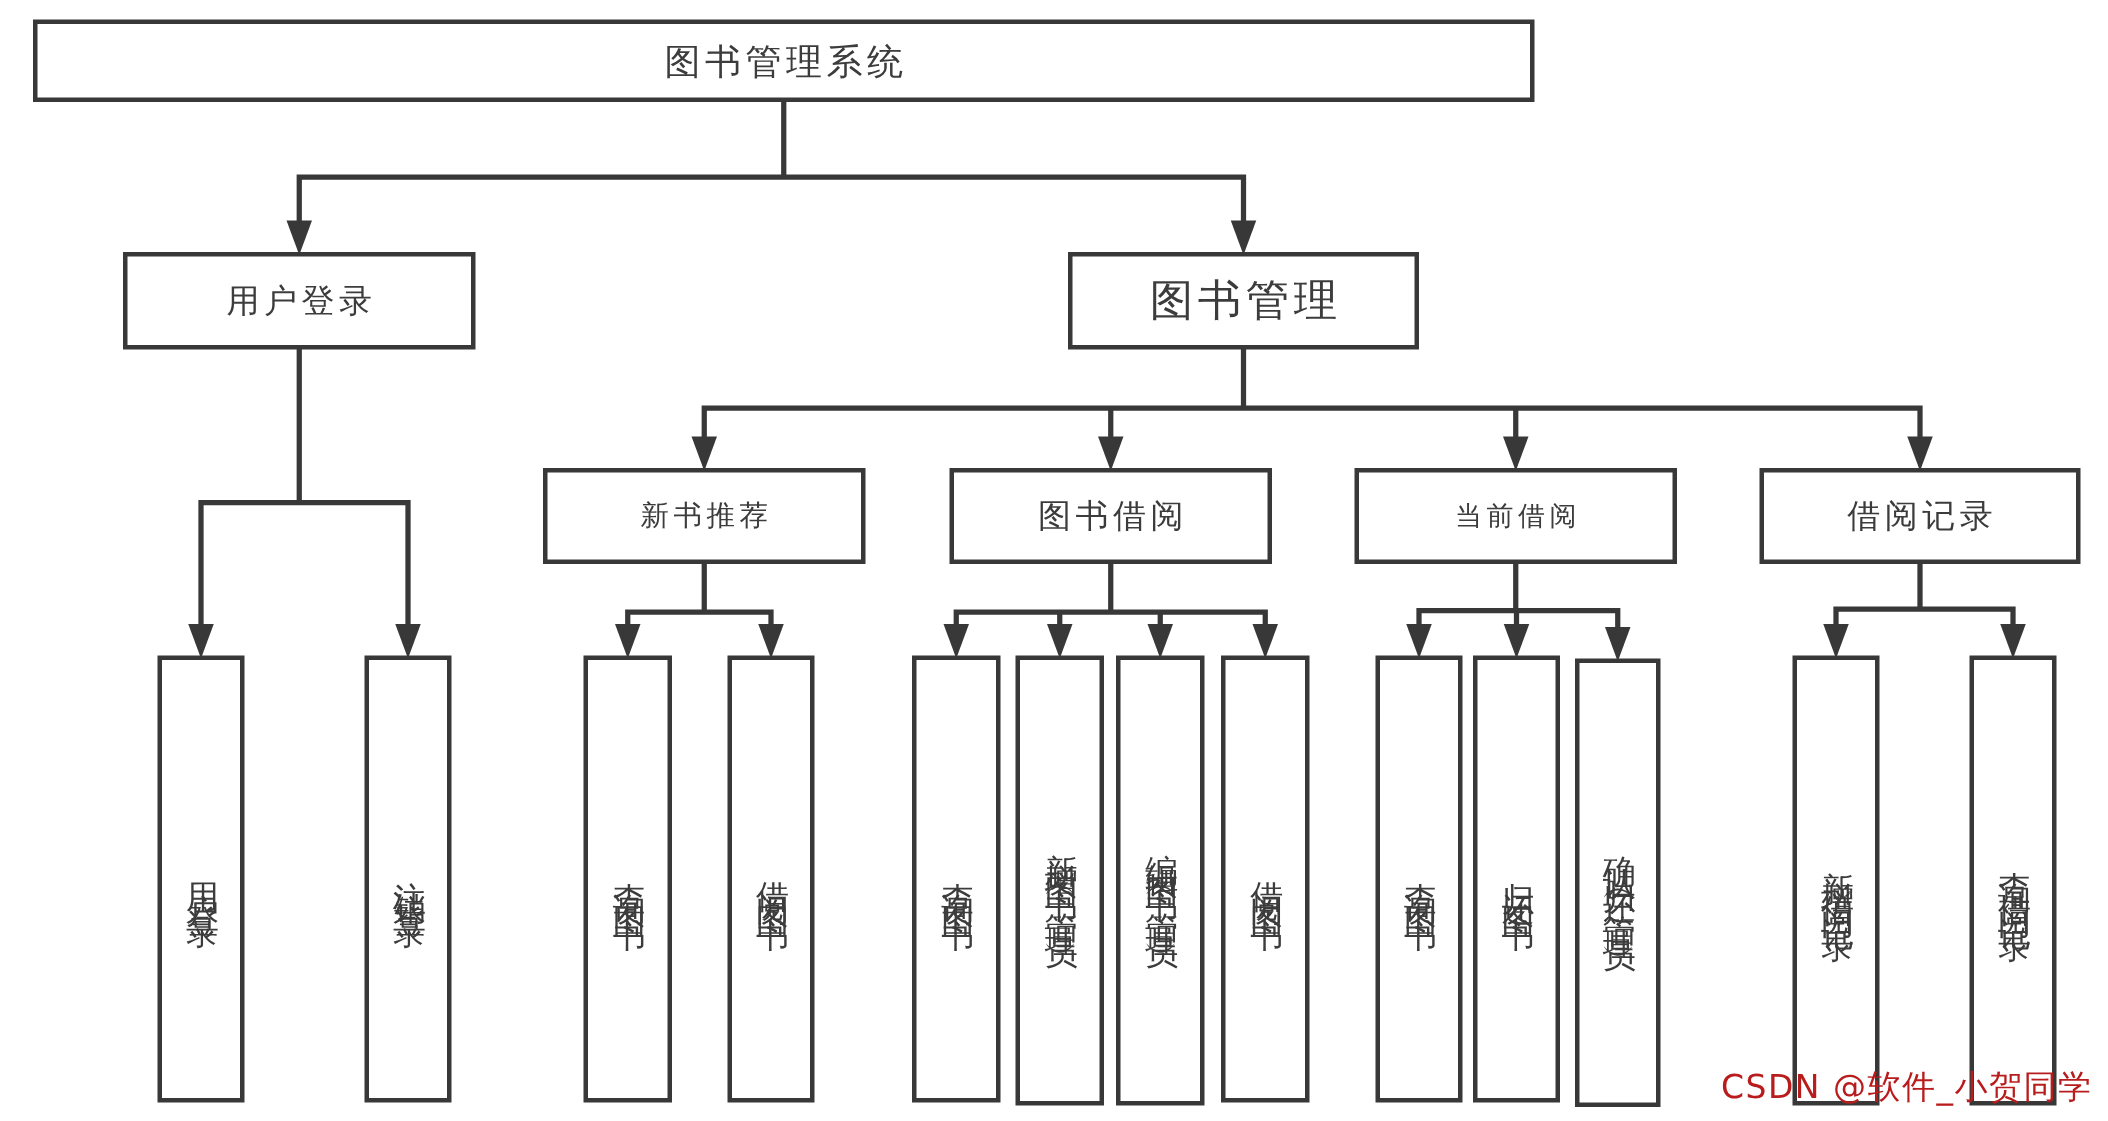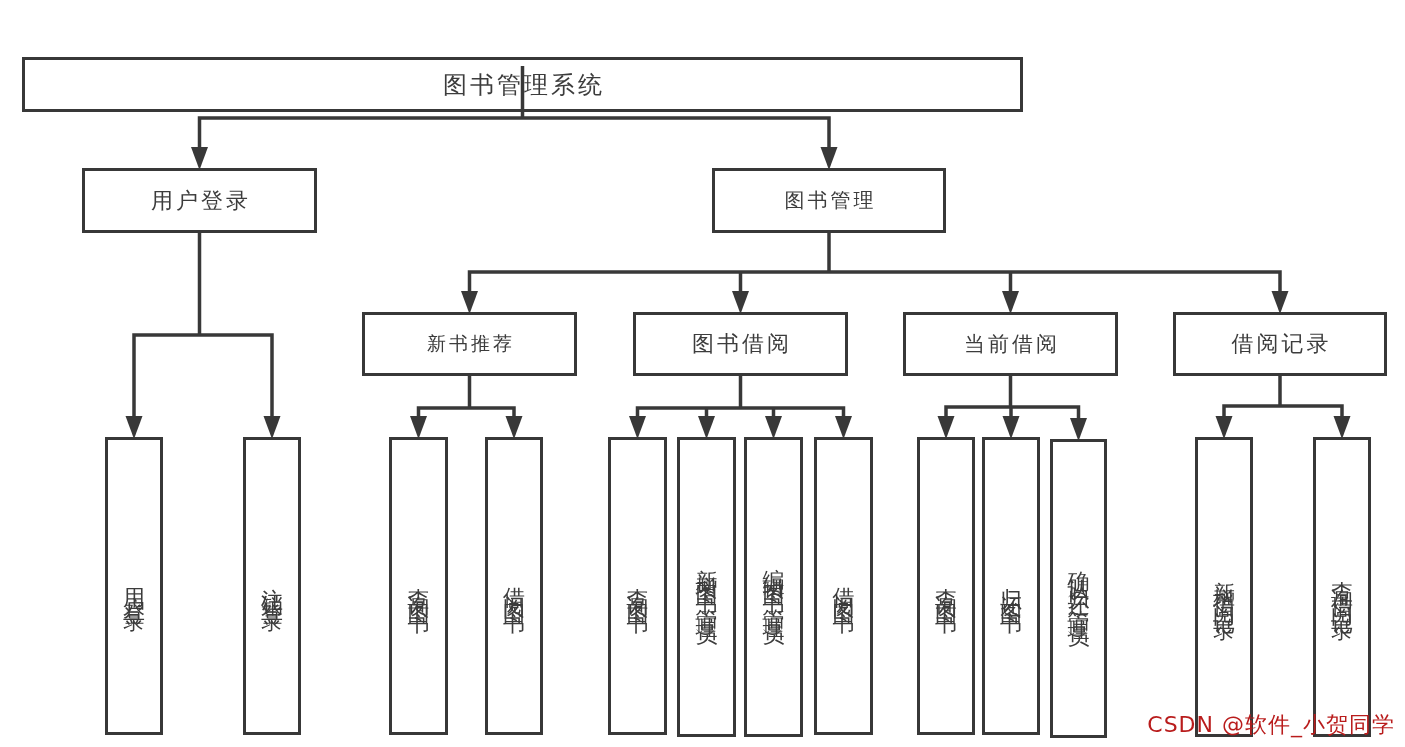--- a/index.html
+++ b/index.html
@@ -41,37 +41,37 @@
     color:#b5b5b5;
     z-index:5;
     white-space:nowrap;
   }
 </style>
 </head>
 <body>
 
 <div class="stage">
   <div id="nodes">
-      <div class="node h" style="left: 22px; top: 13px; width: 1001px; height: 55px; margin-top: 44px;">
+      <div class="node h" style="left: 22px; top: 13px; width: 1001px; height: 55px;">
         <span class="lbl" style="font-size: 24px;">图书管理系统</span>
       </div>
       <div class="node h" style="left: 82px; top: 168px; width: 235px; height: 65px;">
         <span class="lbl" style="font-size: 22px;">用户登录</span>
       </div>
       <div class="node h" style="left: 712px; top: 168px; width: 234px; height: 65px;">
-        <span class="lbl" style="font-size: 20px;">图书管理</span>
+        <span class="lbl" style="font-size: 29px;">图书管理</span>
       </div>
       <div class="node h" style="left: 362px; top: 312px; width: 215px; height: 64px;">
         <span class="lbl" style="font-size: 19px;">新书推荐</span>
       </div>
       <div class="node h" style="left: 633px; top: 312px; width: 215px; height: 64px;">
         <span class="lbl" style="font-size: 22px;">图书借阅</span>
       </div>
       <div class="node h" style="left: 903px; top: 312px; width: 215px; height: 64px;">
-        <span class="lbl" style="font-size: 21px; text-align: right;">当前借阅</span>
+        <span class="lbl" style="font-size: 18px; text-align: right;">当前借阅</span>
       </div>
       <div class="node h" style="left: 1173px; top: 312px; width: 214px; height: 64px;">
         <span class="lbl" style="font-size: 22px;">借阅记录</span>
       </div>
       <div class="node v" style="left: 105px; top: 437px; width: 58px; height: 298px;">
         <span class="lbl" style="font-size: 22px;">用户登录</span>
       </div>
       <div class="node v" style="left: 243px; top: 437px; width: 58px; height: 298px;">
         <span class="lbl" style="font-size: 22px;">注销登录</span>
       </div>

